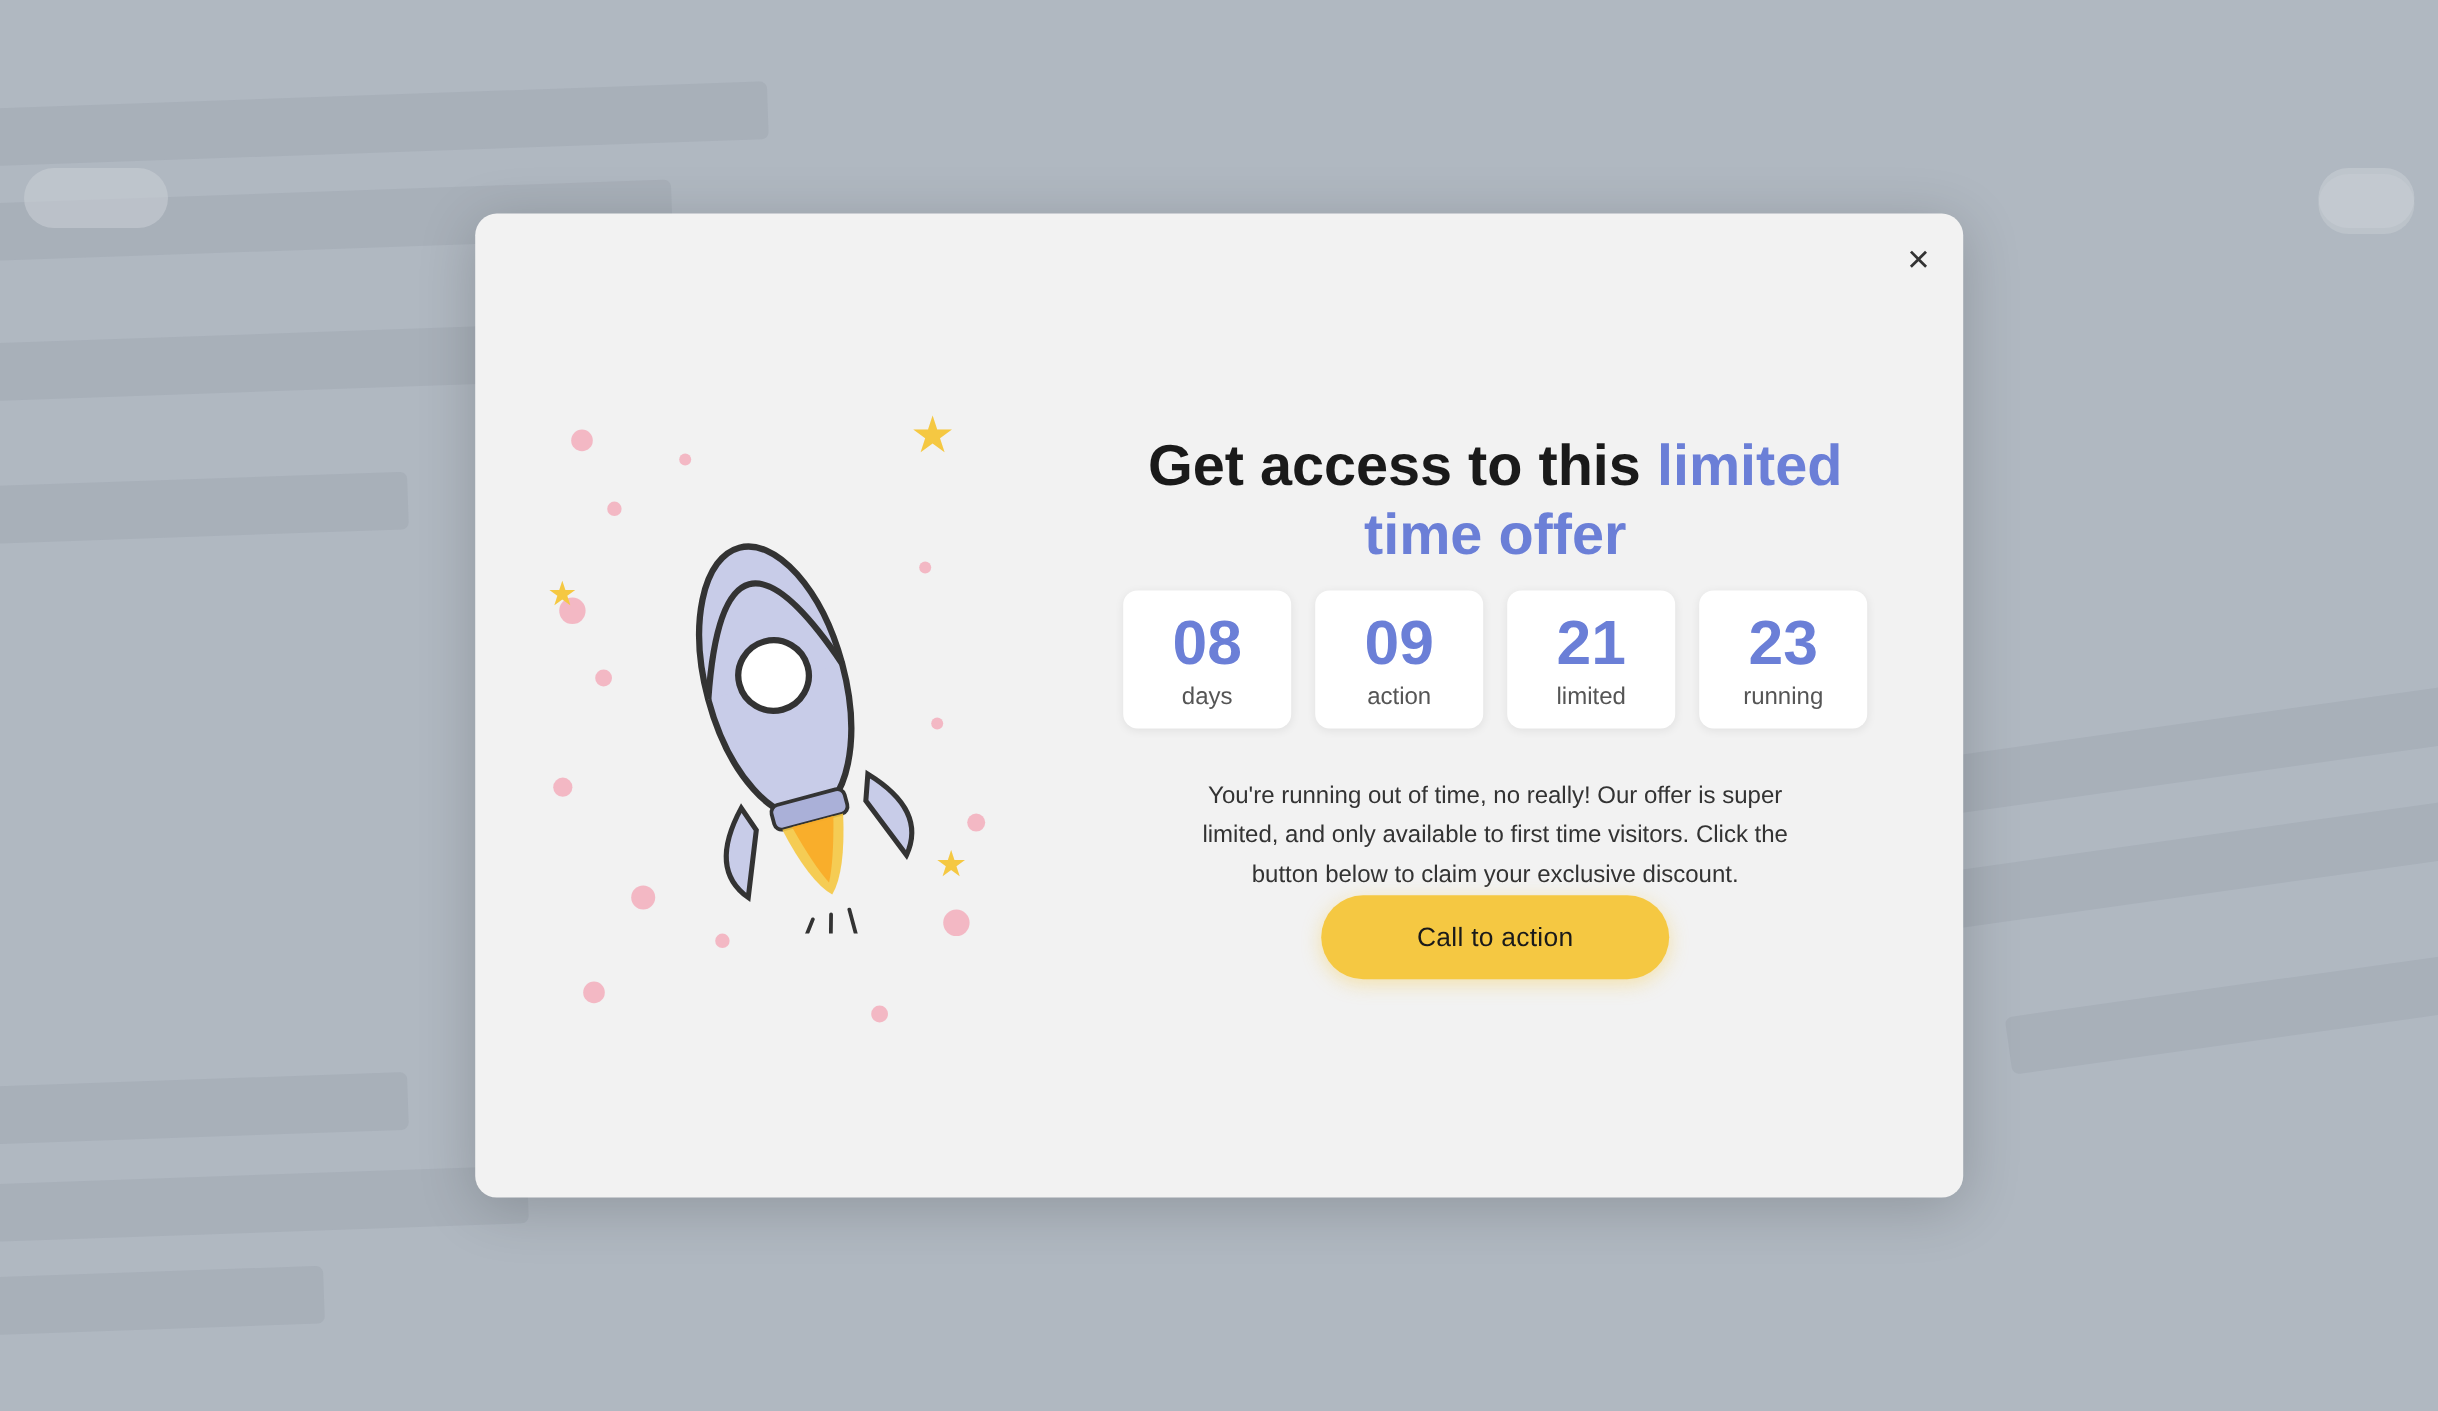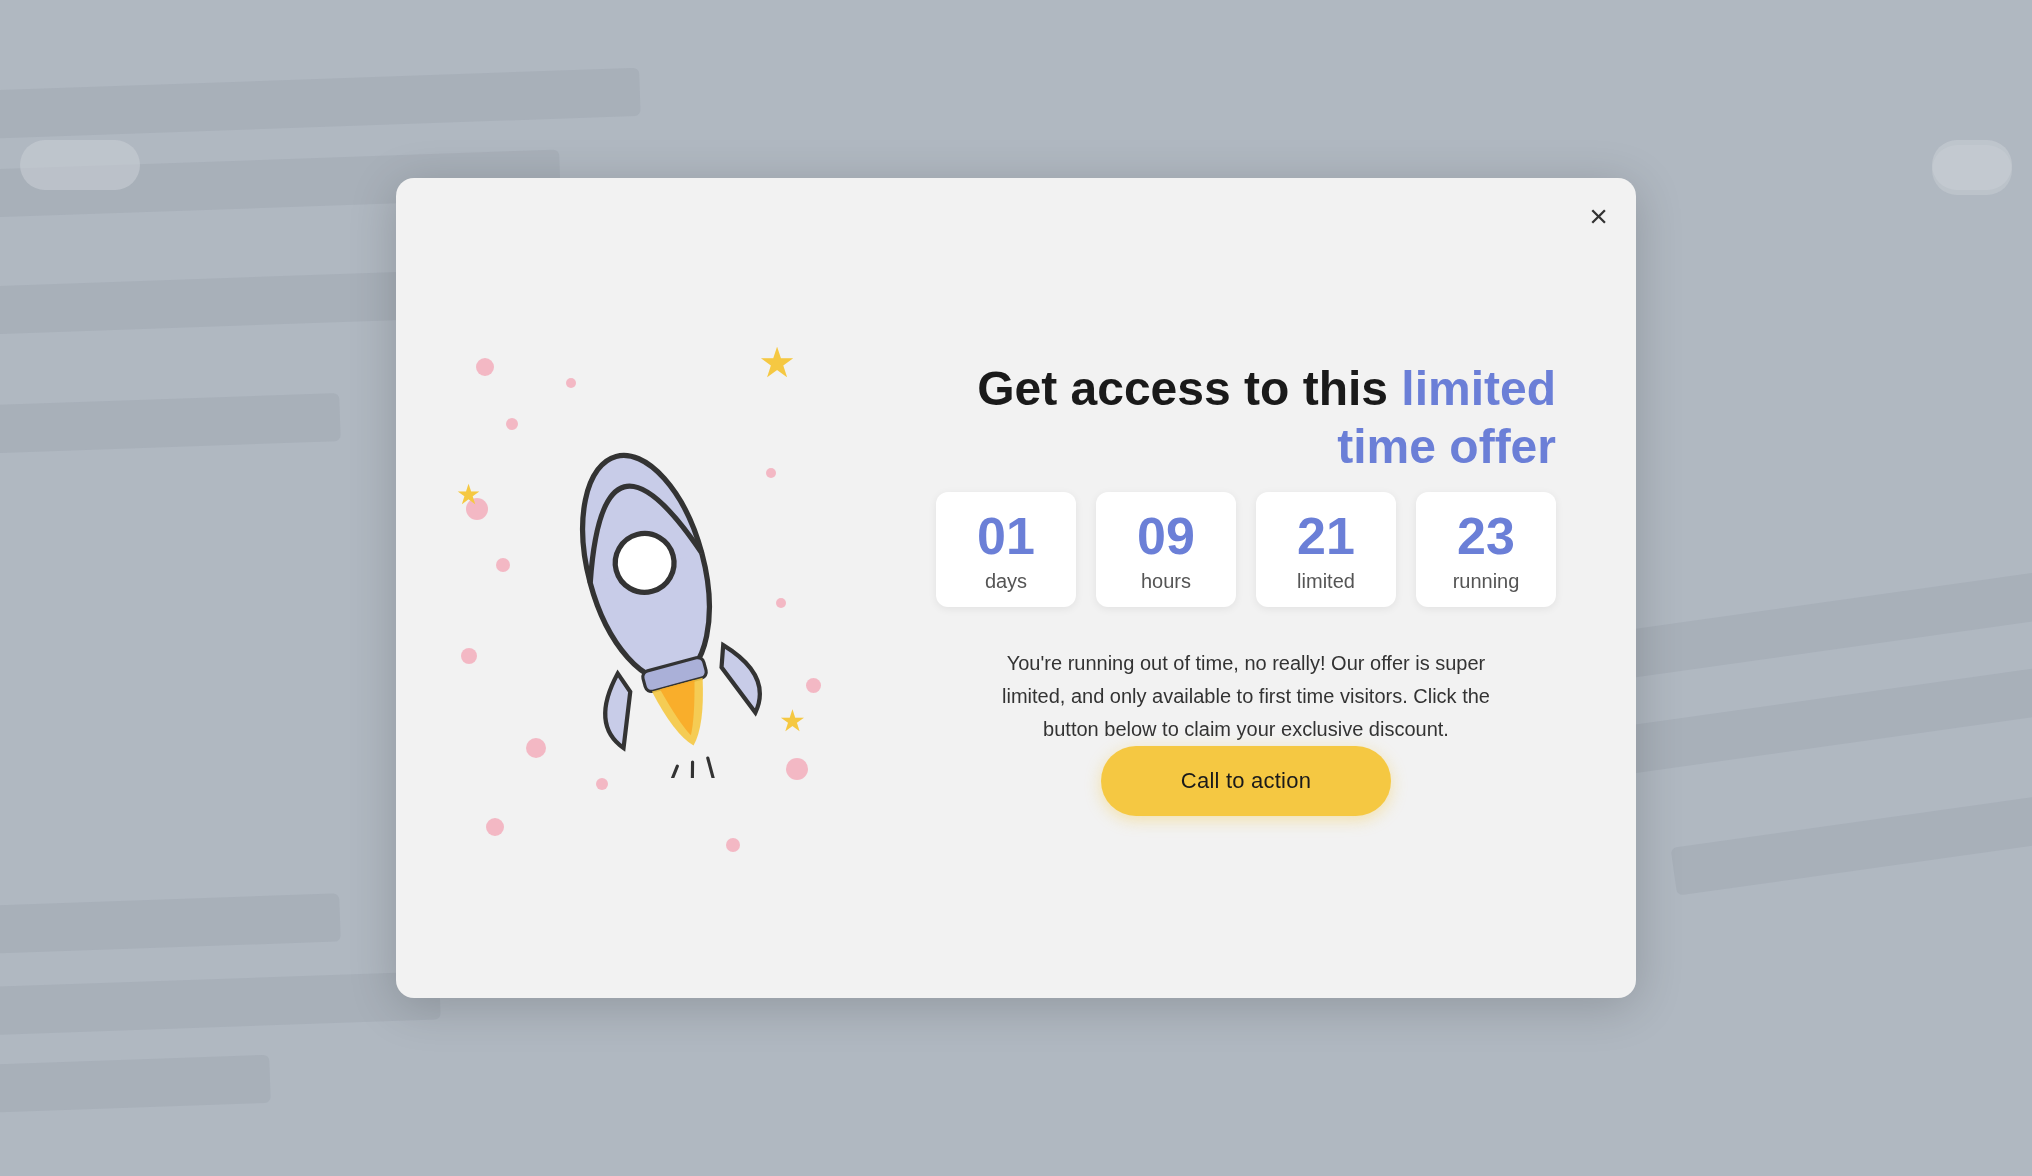--- a/index.html
+++ b/index.html
@@ -79,21 +79,20 @@
       text-align: center;
     }
 
     
     .modal-title {
       font-size: 48px;
       font-weight: 800;
       color: #1a1a1a;
       line-height: 1.2;
       margin-bottom: 16px;
-      text-align: right;
     }
 
     .modal-title .highlight {
       color: #6b7fd7;
     }
 
     
     .countdown {
       display: flex;
       gap: 20px;
@@ -255,26 +254,26 @@
   </div>
 
   <div class="modal-right">
 
     <h1 class="modal-title">
       <span>Get access to this </span><span class="highlight">limited time offer</span>
     </h1>
 
     <div class="countdown">
       <div class="countdown-unit">
-        <span class="countdown-number">01</span>
+        <span class="countdown-number">08</span>
         <span class="countdown-label">days</span>
       </div>
       <div class="countdown-unit">
         <span class="countdown-number">09</span>
-        <span class="countdown-label">hours</span>
+        <span class="countdown-label">action</span>
       </div>
       <div class="countdown-unit">
         <span class="countdown-number">21</span>
         <span class="countdown-label">limited</span>
       </div>
       <div class="countdown-unit">
         <span class="countdown-number">23</span>
         <span class="countdown-label">running</span>
       </div>
     </div>

